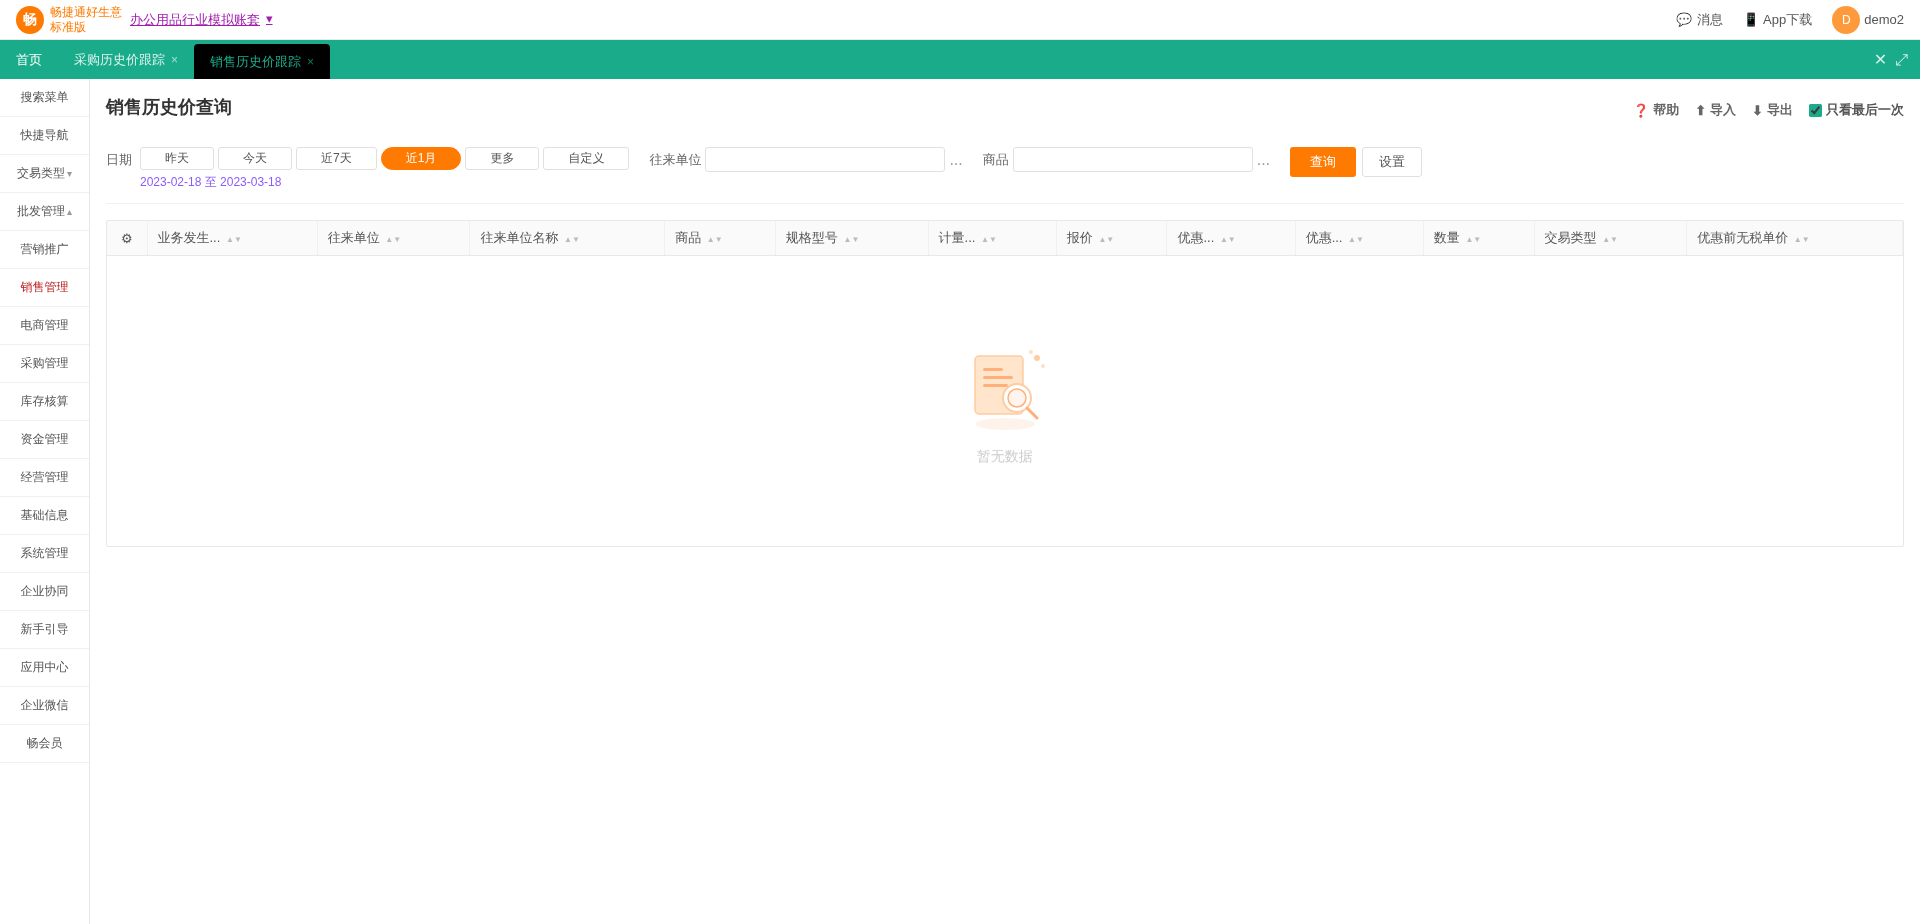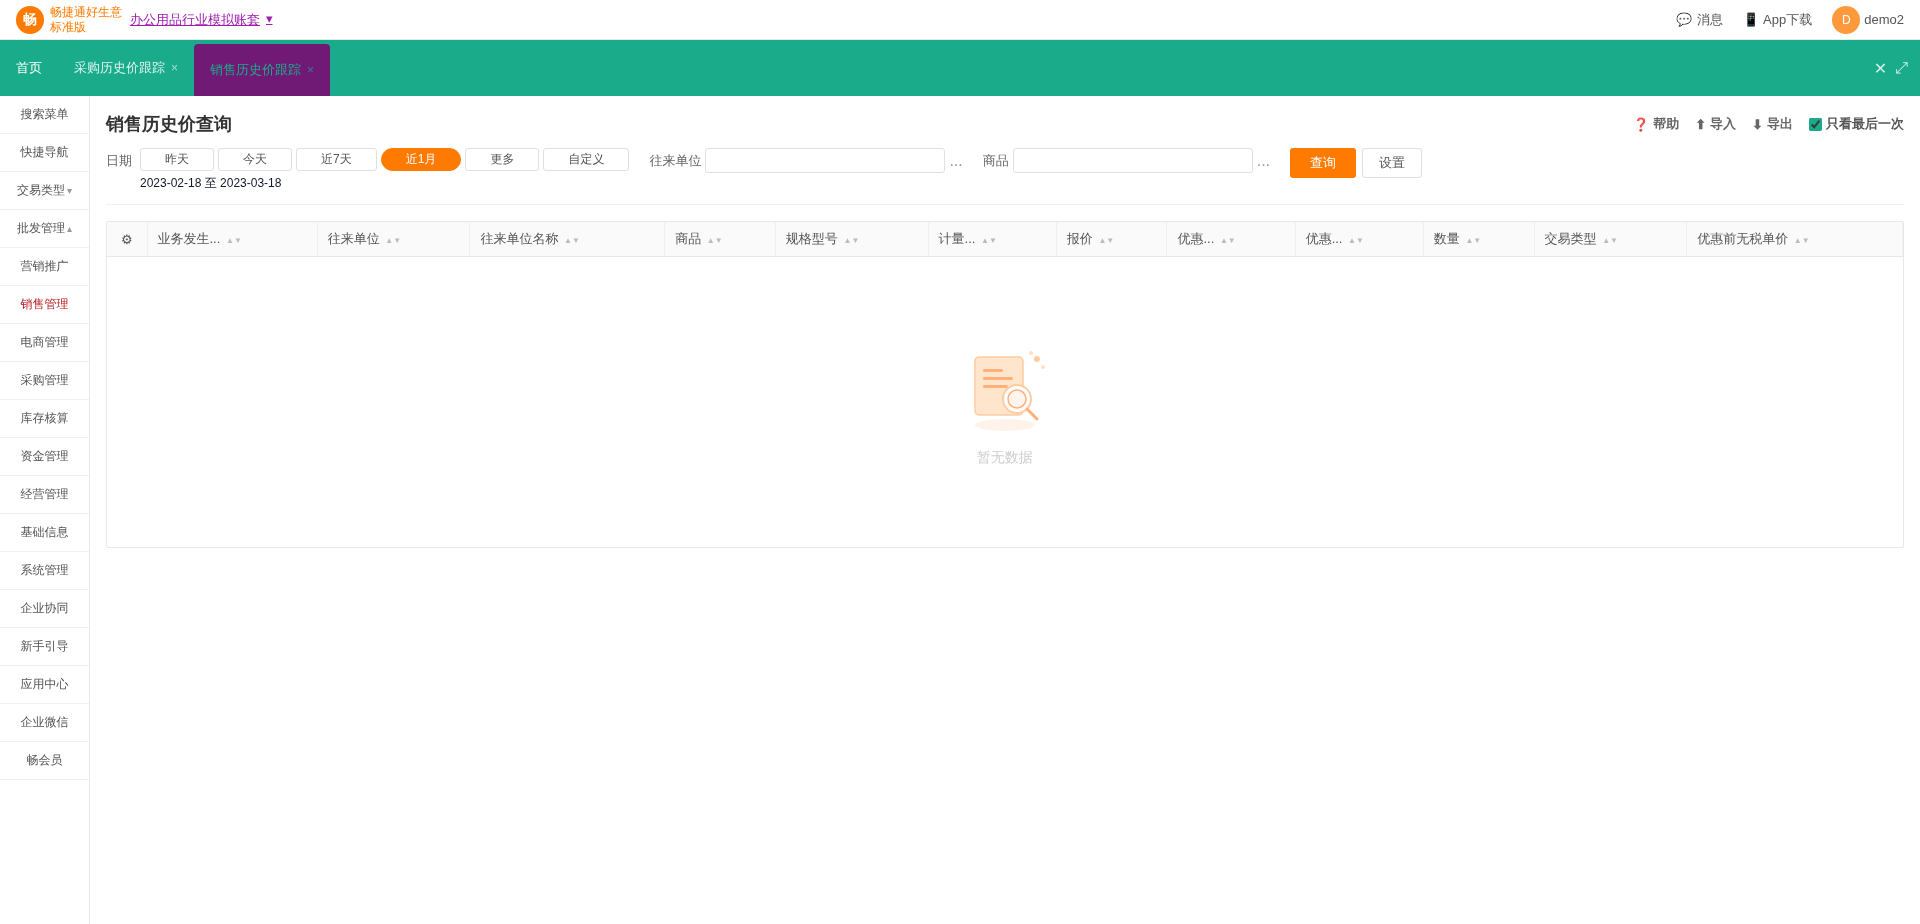--- a/index.html
+++ b/index.html
@@ -10,55 +10,55 @@
     .top-bar-left { display: flex; align-items: center; gap: 8px; }
     .logo-area { display: flex; align-items: center; gap: 6px; }
     .logo-icon { width: 28px; height: 28px; background: #ff7a00; border-radius: 50%; display: flex; align-items: center; justify-content: center; color: #fff; font-size: 14px; font-weight: bold; }
     .logo-text { font-size: 12px; color: #ff7a00; line-height: 1.2; }
     .top-center { display: flex; gap: 6px; color: #a21caf; font-size: 13px; text-decoration: underline; }
     .top-right { display: flex; align-items: center; gap: 20px; color: #555; font-size: 13px; }
     .top-right-item { display: flex; align-items: center; gap: 4px; cursor: pointer; }
     .avatar { width: 28px; height: 28px; background: #ff9a3c; border-radius: 50%; display: flex; align-items: center; justify-content: center; color: #fff; font-size: 12px; }
 
     
-    .tab-bar { height: 56px; background: #1aab8b; display: flex; align-items: stretch; flex-shrink: 0; }
+    .tab-bar { height: 39px; background: #1aab8b; display: flex; align-items: stretch; flex-shrink: 0; }
     .tab { display: flex; align-items: center; padding: 0 16px; cursor: pointer; color: rgba(255,255,255,0.85); font-size: 13px; gap: 6px; position: relative; }
-    .tab.active { background: #701a75; color: #1aab8b; border-radius: 4px 4px 0 0; margin-top: 4px; }
+    .tab.active { background: #000000; color: #1aab8b; border-radius: 4px 4px 0 0; margin-top: 4px; }
     .tab-home { color: #fff; }
     .tab-close { color: inherit; font-size: 12px; opacity: 0.7; cursor: pointer; }
     .tab-bar-actions { margin-left: auto; display: flex; align-items: center; gap: 8px; padding-right: 12px; }
     .tab-bar-actions span { color: #fff; font-size: 16px; cursor: pointer; opacity: 0.8; }
 
     
     .main { display: flex; flex: 1; overflow: hidden; }
 
     
     .sidebar { width: 90px; background: #fff; border-right: 1px solid #e8e8e8; display: flex; flex-direction: column; overflow-y: auto; flex-shrink: 0; }
     .sidebar-item { padding: 10px 4px; text-align: center; cursor: pointer; font-size: 12px; color: #555; border-bottom: 1px solid #f0f0f0; display: flex; align-items: center; justify-content: center; gap: 2px; white-space: nowrap; }
     .sidebar-item.active { color: #b91c1c; }
     .sidebar-item .arrow { font-size: 10px; color: #999; }
 
     
     .content { flex: 1; overflow: auto; padding: 0; background: #f5f5f5; }
 
     
     .page { background: #fff; margin: 0; padding: 16px; min-height: 100%; }
-    .page-title { font-size: 18px; font-weight: bold; color: #333; display: flex; align-items: center; justify-content: space-between; }
+    .page-title { font-size: 18px; font-weight: bold; color: #333; margin-bottom: 16px; display: flex; align-items: flex-end; justify-content: space-between; }
     .page-title-actions { display: flex; align-items: center; gap: 16px; font-size: 13px; color: #666; }
     .page-title-actions span { display: flex; align-items: center; gap: 4px; cursor: pointer; }
 
     
     .filter-area { display: flex; align-items: flex-start; gap: 20px; margin-bottom: 16px; flex-wrap: wrap; background: #fff; padding: 12px 0; border-bottom: 1px solid #f0f0f0; }
     .filter-group { display: flex; align-items: flex-start; gap: 8px; }
     .filter-label { color: #666; font-size: 13px; padding-top: 4px; white-space: nowrap; }
     .date-btns { display: flex; flex-direction: column; gap: 4px; }
     .date-btn-row { display: flex; gap: 4px; }
     .date-btn { padding: 2px 24px; border: 1px solid #e0e0e0; border-radius: 3px; cursor: pointer; font-size: 12px; background: #fff; color: #555; }
     .date-btn.active { background: #ff7a00; color: #fff; border-color: #ff7a00; border-radius: 12px; }
-    .date-range { font-size: 12px; color: #0f172a; }
+    .date-range { font-size: 12px; color: #8b5cf6; }
     .filter-field { display: flex; align-items: center; gap: 4px; }
     .filter-field-label { color: #666; font-size: 13px; white-space: nowrap; }
     .filter-input { border: 1px solid #e0e0e0; border-radius: 3px; padding: 4px 8px; font-size: 13px; width: 200px; color: #333; outline: none; }
     .filter-input::placeholder { color: #ccc; }
     .filter-dots { color: #999; font-size: 16px; cursor: pointer; }
     .btn-query { background: #ff7a00; color: #fff; border: none; border-radius: 3px; padding: 6px 20px; font-size: 13px; cursor: pointer; }
     .btn-setting { background: #fff; color: #555; border: 1px solid #e0e0e0; border-radius: 3px; padding: 4px 16px; font-size: 13px; cursor: pointer; }
     .btn-actions { display: flex; flex-direction: row; gap: 6px; }
 
     

